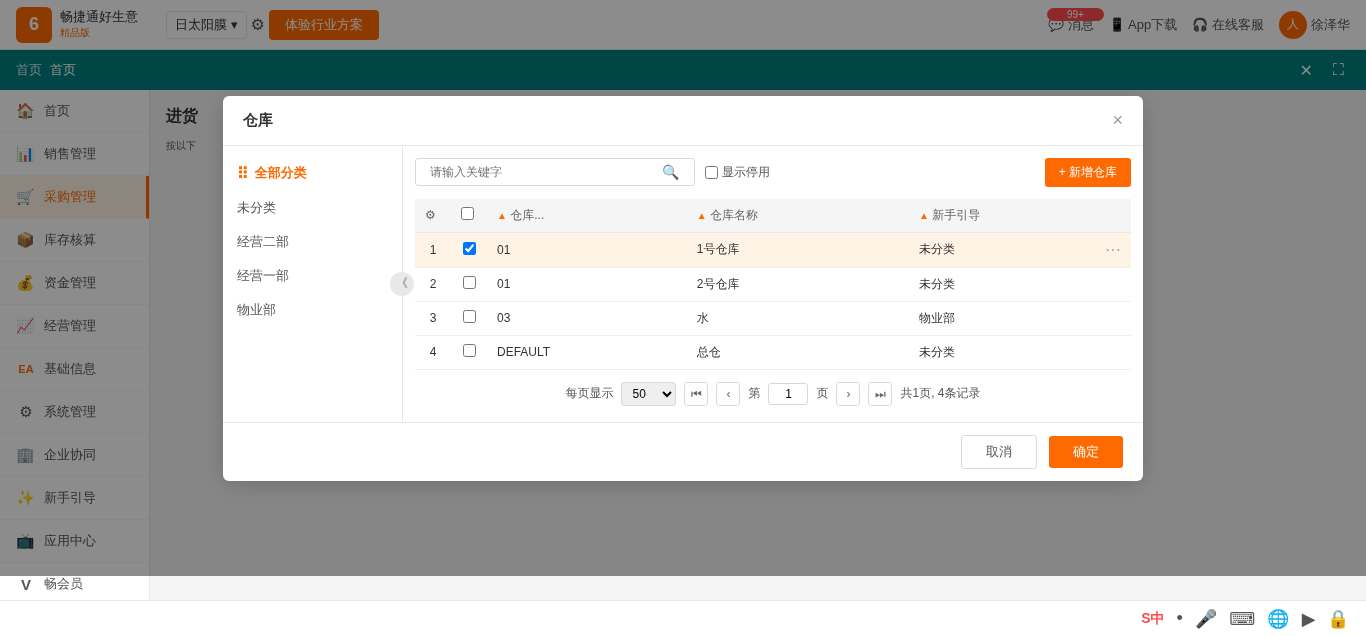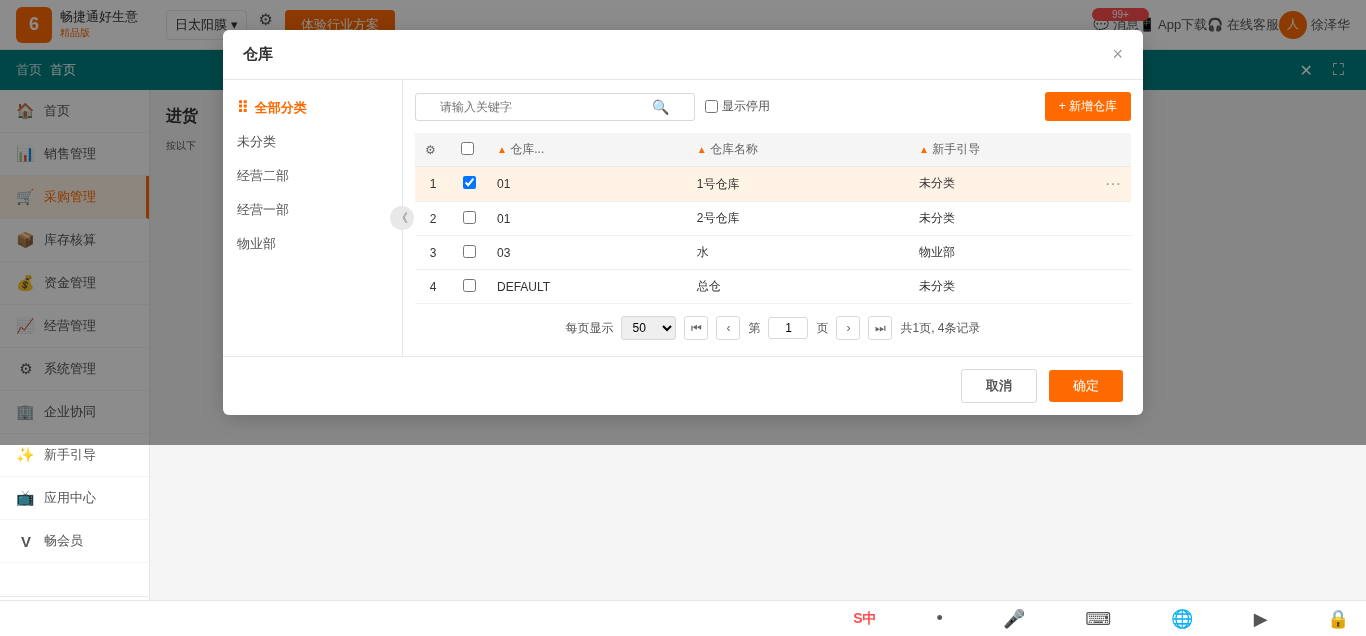--- a/index.html
+++ b/index.html
@@ -28,21 +28,22 @@
       background: #ff6a00;
       border-radius: 6px;
       display: flex; align-items: center; justify-content: center;
       color: white; font-weight: bold; font-size: 18px;
     }
     .logo-text { font-size: 13px; color: #333; line-height: 1.3; }
     .logo-sub { font-size: 10px; color: #ff6a00; }
     .header-center {
       flex: 1;
       display: flex;
-      gap: 12px;
+      align-items: center;
+      gap: 4px;
     }
     .store-selector {
       display: flex;
       align-items: center;
       gap: 4px;
       cursor: pointer;
       color: #333;
       font-size: 13px;
       padding: 4px 8px;
       border: 1px solid #e8e8e8;
@@ -53,21 +54,21 @@
       color: white;
       border: none;
       padding: 6px 16px;
       border-radius: 4px;
       cursor: pointer;
       font-size: 13px;
     }
     .header-right {
       display: flex;
       align-items: center;
-      gap: 0;
+      gap: 15px;
       color: #555;
       font-size: 13px;
     }
     .notification-badge {
       position: relative;
       cursor: pointer;
     }
     .badge {
       position: absolute;
       top: -8px;
@@ -145,21 +146,21 @@
     }
     .page-title { font-size: 16px; font-weight: bold; color: #333; margin-bottom: 12px; }
     .toolbar { display: flex; gap: 8px; margin-bottom: 12px; align-items: center; }
     .filter-label { font-size: 10px; color: #555; }
 
     
     .modal-overlay {
       position: fixed;
       top: 0; left: 0;
       width: 1366px;
-      height: 445px;
+      height: 576px;
       background: rgba(0,0,0,0.45);
       z-index: 100;
       display: flex;
       align-items: center;
       justify-content: center;
     }
 
     
     .modal {
       background: #fff;
@@ -238,21 +239,21 @@
       display: flex;
       align-items: center;
       gap: 10px;
       margin-bottom: 12px;
     }
     .search-box {
       display: flex;
       align-items: center;
       border: 1px solid #d9d9d9;
       border-radius: 3px;
-      padding: 5px 24px;
+      padding: 5px 14px;
       flex: 1;
       max-width: 280px;
       background: white;
       justify-content: space-between;
     }
     .search-input {
       border: none;
       outline: none;
       flex: 1;
       font-size: 12px;
@@ -351,21 +352,20 @@
       border-top: 1px solid #e8e8e8;
     }
     .cancel-btn {
       padding: 7px 24px;
       border: 1px solid #d9d9d9;
       background: white;
       cursor: pointer;
       border-radius: 3px;
       font-size: 13px;
       color: #555;
-      font-weight: bold;
     }
     .confirm-btn {
       padding: 7px 24px;
       background: #ff6a00;
       color: white;
       border: none;
       border-radius: 3px;
       cursor: pointer;
       font-size: 13px;
     }
@@ -378,21 +378,21 @@
       width: 1366px;
       height: 36px;
       background: #fff;
       border-top: 1px solid #e8e8e8;
       display: flex;
       align-items: center;
       justify-content: flex-end;
       padding: 0 16px;
       gap: 12px;
     }
-    .bottom-icon { font-size: 18px; cursor: pointer; color: #555; margin-left: 48px; }
+    .bottom-icon { font-size: 18px; cursor: pointer; color: #555; }
 
     .checkbox-cell { text-align: center; }
     input[type="checkbox"] { cursor: pointer; }
     .more-btn { color: #999; cursor: pointer; font-size: 16px; }
   </style>
 </head>
 <body>
 
 <div class="top-header">
   <div class="logo-area">
@@ -463,20 +463,24 @@
       <span class="sidebar-icon">📦</span>
       <span>库存核算</span>
     </div>
     <div class="sidebar-item">
       <span class="sidebar-icon">💰</span>
       <span>资金管理</span>
     </div>
     <div class="sidebar-item">
       <span class="sidebar-icon">📈</span>
       <span>经营管理</span>
+    </div>
+    <div class="sidebar-item">
+      <span class="sidebar-icon" style="font-size:11px;font-weight:bold;color:#ff6a00;">EA</span>
+      <span>基础信息</span>
     </div>
     <div class="sidebar-item">
       <span class="sidebar-icon">⚙</span>
       <span>系统管理</span>
     </div>
     <div class="sidebar-item">
       <span class="sidebar-icon">🏢</span>
       <span>企业协同</span>
     </div>
     <div class="sidebar-item">

